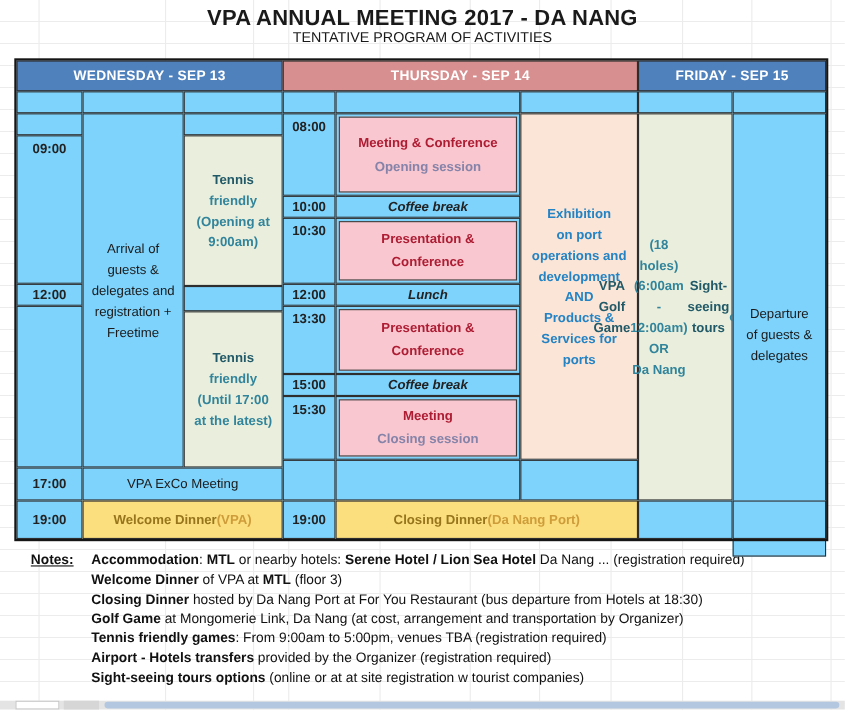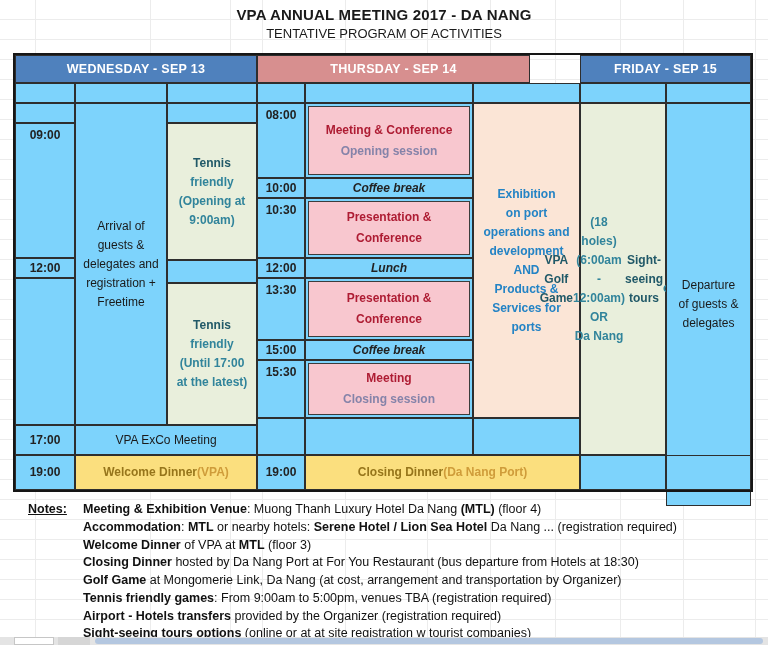--- a/index.html
+++ b/index.html
@@ -9,21 +9,21 @@
     font-family:"Liberation Sans", sans-serif;
     -webkit-font-smoothing:antialiased;
   }
   
   .bg-grid{
     position:absolute;left:0;top:0;width:768px;height:645px;z-index:0;
     background-image:repeating-linear-gradient(to bottom, transparent 0px, transparent 19px, #ececec 19px, #ececec 20px);
   }
   .vline{position:absolute;top:0;width:1px;height:645px;background:#ececec;}
   .titles{position:absolute;left:0;width:768px;text-align:center;z-index:2;color:#1a1a1a;}
-  .title1{top:6px;font-size:15px;font-weight:bold;letter-spacing:.2px;}
+  .title1{top:6px;font-size:20px;font-weight:bold;letter-spacing:.2px;}
   .title2{top:26px;font-size:13px;font-weight:500;}
   
   .cell{
     position:absolute;box-sizing:border-box;z-index:3;
     border:1px solid #2e2e2e;background:#7dd3fc;
     display:flex;align-items:center;justify-content:center;
     font-size:12px;color:#1a1a1a;text-align:center;line-height:19px;
     white-space:pre-line;
   }
   .cell.topalign{align-items:flex-start;padding-top:2px;}
@@ -83,21 +83,21 @@
     <div class="vline" style="left:555px"></div>
   <div class="vline" style="left:620px"></div>
     <div class="vline" style="left:683px"></div>
   <div class="vline" style="left:755px"></div>
 </div>
 
 <div class="titles title1">VPA ANNUAL MEETING 2017 - DA NANG</div>
 <div class="titles title2">TENTATIVE PROGRAM OF ACTIVITIES</div>
 
 <div class="cell hdr h-blue" style="left:15px;top:55px;width:242px;height:28px">WEDNESDAY - SEP 13</div>
-<div class="cell hdr h-salmon" style="left:257px;top:55px;width:273px;height:28px">THURSDAY - SEP 14</div>
+<div class="cell hdr h-salmon" style="left:257px;top:55px;width:323px;height:28px">THURSDAY - SEP 14</div>
 <div class="cell hdr h-blue" style="left:580px;top:55px;width:171px;height:28px">FRIDAY - SEP 15</div>
 
 <div class="cell" style="left:15px;top:83px;width:60px;height:20px"></div>
 <div class="cell" style="left:75px;top:83px;width:92px;height:20px"></div>
 <div class="cell" style="left:167px;top:83px;width:90px;height:20px"></div>
 <div class="cell" style="left:257px;top:83px;width:48px;height:20px"></div>
 <div class="cell" style="left:305px;top:83px;width:168px;height:20px"></div>
 <div class="cell" style="left:473px;top:83px;width:107px;height:20px"></div>
 <div class="cell" style="left:580px;top:83px;width:86px;height:20px"></div>
 <div class="cell" style="left:666px;top:83px;width:85px;height:20px"></div>
@@ -193,21 +193,20 @@
 <div class="cell" style="left:666px;top:103px;width:85px;height:403px">Departure
 of guests &amp;
 delegates</div>
 <div class="cell" style="left:580px;top:455px;width:86px;height:35px"></div>
 <div class="cell" style="left:666px;top:455px;width:85px;height:35px"></div>
 
 <div class="outer-border"></div>
 
 <div class="notes-label">Notes:</div>
 <div class="notes-lines">
-    <div class="note-line"><span class="seg-b">Meeting &amp; Exhibition Venue</span><span class="seg-plain">: Muong Thanh Luxury Hotel Da Nang </span><span class="seg-b">(MTL)</span><span class="seg-plain"> (floor 4)</span></div>
     <div class="note-line"><span class="seg-b">Accommodation</span><span class="seg-plain">: </span><span class="seg-b">MTL</span><span class="seg-plain"> or nearby hotels: </span><span class="seg-b">Serene Hotel / Lion Sea Hotel</span><span class="seg-plain"> Da Nang ... (registration required)</span></div>
     <div class="note-line"><span class="seg-b">Welcome Dinner</span><span class="seg-plain"> of VPA at </span><span class="seg-b">MTL</span><span class="seg-plain"> (floor 3)</span></div>
     <div class="note-line"><span class="seg-b">Closing Dinner</span><span class="seg-plain"> hosted by Da Nang Port at For You Restaurant (bus departure from Hotels at 18:30)</span></div>
     <div class="note-line"><span class="seg-b">Golf Game</span><span class="seg-plain"> at Mongomerie Link, Da Nang (at cost, arrangement and transportation by Organizer)</span></div>
     <div class="note-line"><span class="seg-b">Tennis friendly games</span><span class="seg-plain">: From 9:00am to 5:00pm, venues TBA (registration required)</span></div>
     <div class="note-line"><span class="seg-b">Airport - Hotels transfers</span><span class="seg-plain"> provided by the Organizer (registration required)</span></div>
     <div class="note-line"><span class="seg-b">Sight-seeing tours options</span><span class="seg-plain"> (online or at at site registration w tourist companies)</span></div>
   </div>
 
 <div class="bottom-strip"></div>

